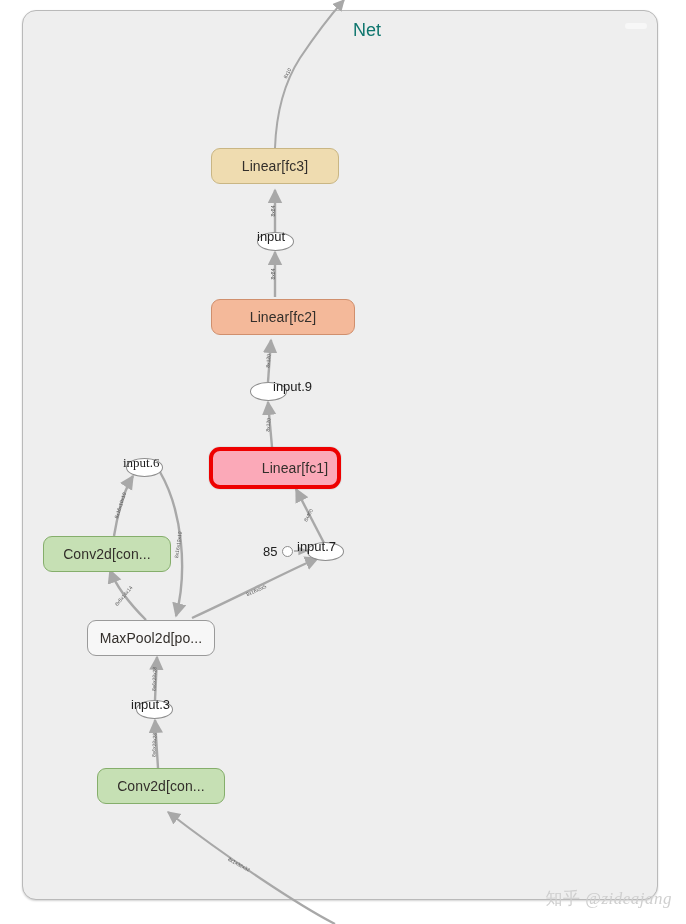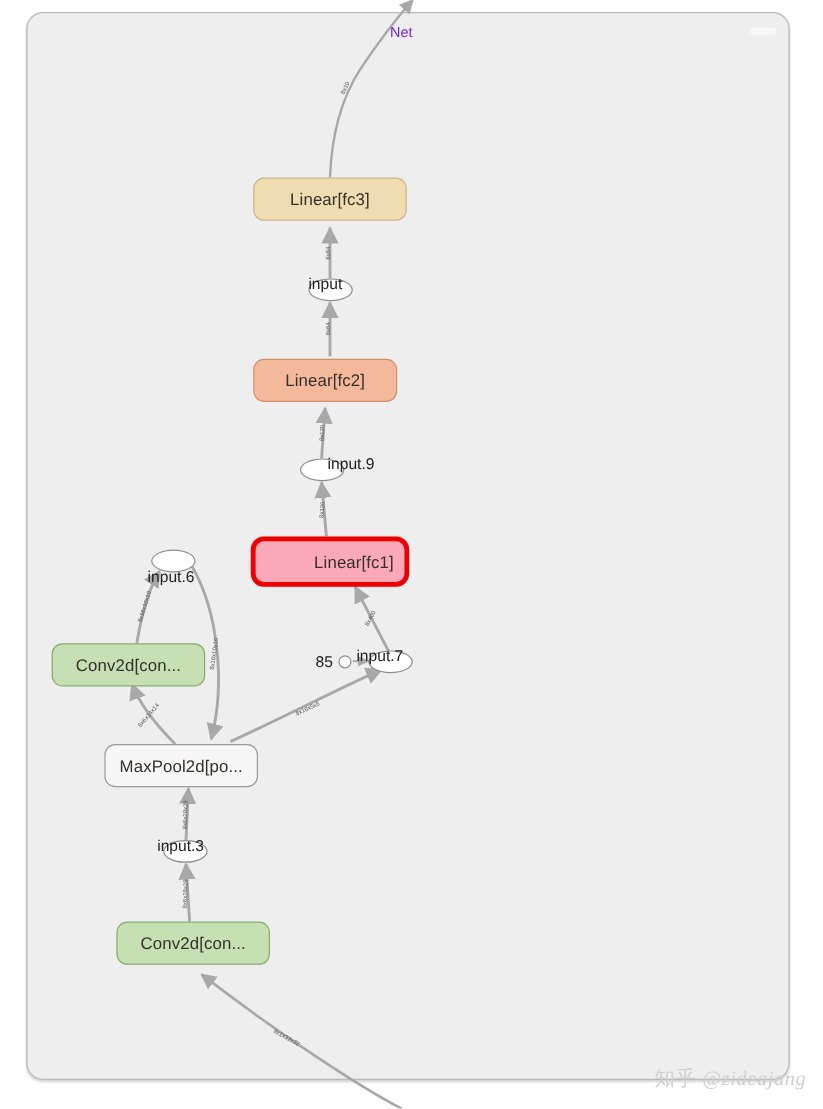--- a/index.html
+++ b/index.html
@@ -93,22 +93,23 @@
     background: #ffffff;
     border: 1px solid #8d8d8d;
   }
   .const-label {
     position: absolute;
     font-size: 13px;
     color: #202020;
   }
   #graph-title {
     position: absolute;
-    font-size: 12px;
-    color: #6d28d9;
+    font-size: 18px;
+    color: #0f766e;
+    margin-left: 28px;
   }
   #watermark {
     position: absolute;
     right: 14px;
     bottom: 14px;
     font-size: 17px;
     color: #cfcfcf;
     font-family: "Liberation Serif", serif;
     font-style: italic;
     letter-spacing: 0.5px;
@@ -190,21 +191,21 @@
       <text class="edge-label" transform="translate(238,866) rotate(29)" text-anchor="middle">8x1x32x32</text>
     </g>
   </svg>
 
   <div id="graph-title" style="left:325px; top:20px;">Net</div>
 
   <div class="node op" style="left:211px; top:148px; width:128px; background:#efdcb0; border-color:#c9b684;">
     <span>Linear[fc3]</span>
   </div>
 
-  <div class="node op" style="left:211px; top:299px; width:120px; background:#f4b99a; border-color:#d08f6d;">
+  <div class="node op" style="left:211px; top:299px; width:144px; background:#f4b99a; border-color:#d08f6d;">
     <span>Linear[fc2]</span>
   </div>
 
   <div class="node op highlight" style="left:209px; top:447px; width:132px; height:42px; background:#fba9b8; border-color:#ee0000;">
     <span>Linear[fc1]</span>
   </div>
 
   <div class="node op" style="left:43px; top:536px; width:128px; background:#c6e0b4; border-color:#85ae6b;">
     <span>Conv2d[con...</span>
   </div>
@@ -220,21 +221,21 @@
   <div class="tensor" style="left:257px; top:232px; width:37px; height:19px;"></div>
   <div class="tensor-label" style="left:257px; top:217px;">input</div>
 
   <div class="tensor" style="left:250px; top:382px; width:37px; height:19px;"></div>
   <div class="tensor-label" style="left:246px; top:367px;padding-left:27px;">input.9</div>
 
   <div class="tensor" style="left:307px; top:542px; width:37px; height:19px;"></div>
   <div class="tensor-label" style="left:297px; top:527px;">input.7</div>
 
   <div class="tensor" style="left:126px; top:458px; width:37px; height:19px;"></div>
-  <div class="tensor-label" style="left:123px; top:461px;">input.6</div>
+  <div class="tensor-label" style="left:123px; top:443px;font-family:Liberation Serif, serif;">input.6</div>
 
   <div class="tensor" style="left:136px; top:700px; width:37px; height:19px;"></div>
   <div class="tensor-label" style="left:131px; top:685px;">input.3</div>
 
   <div class="dot-node" style="left:282px; top:546px;"></div>
   <div class="const-label" style="left:263px; top:544px;">85</div>
 
   <div id="watermark">
     <span class="zh">知乎</span>
     <span>@zideajang</span>

